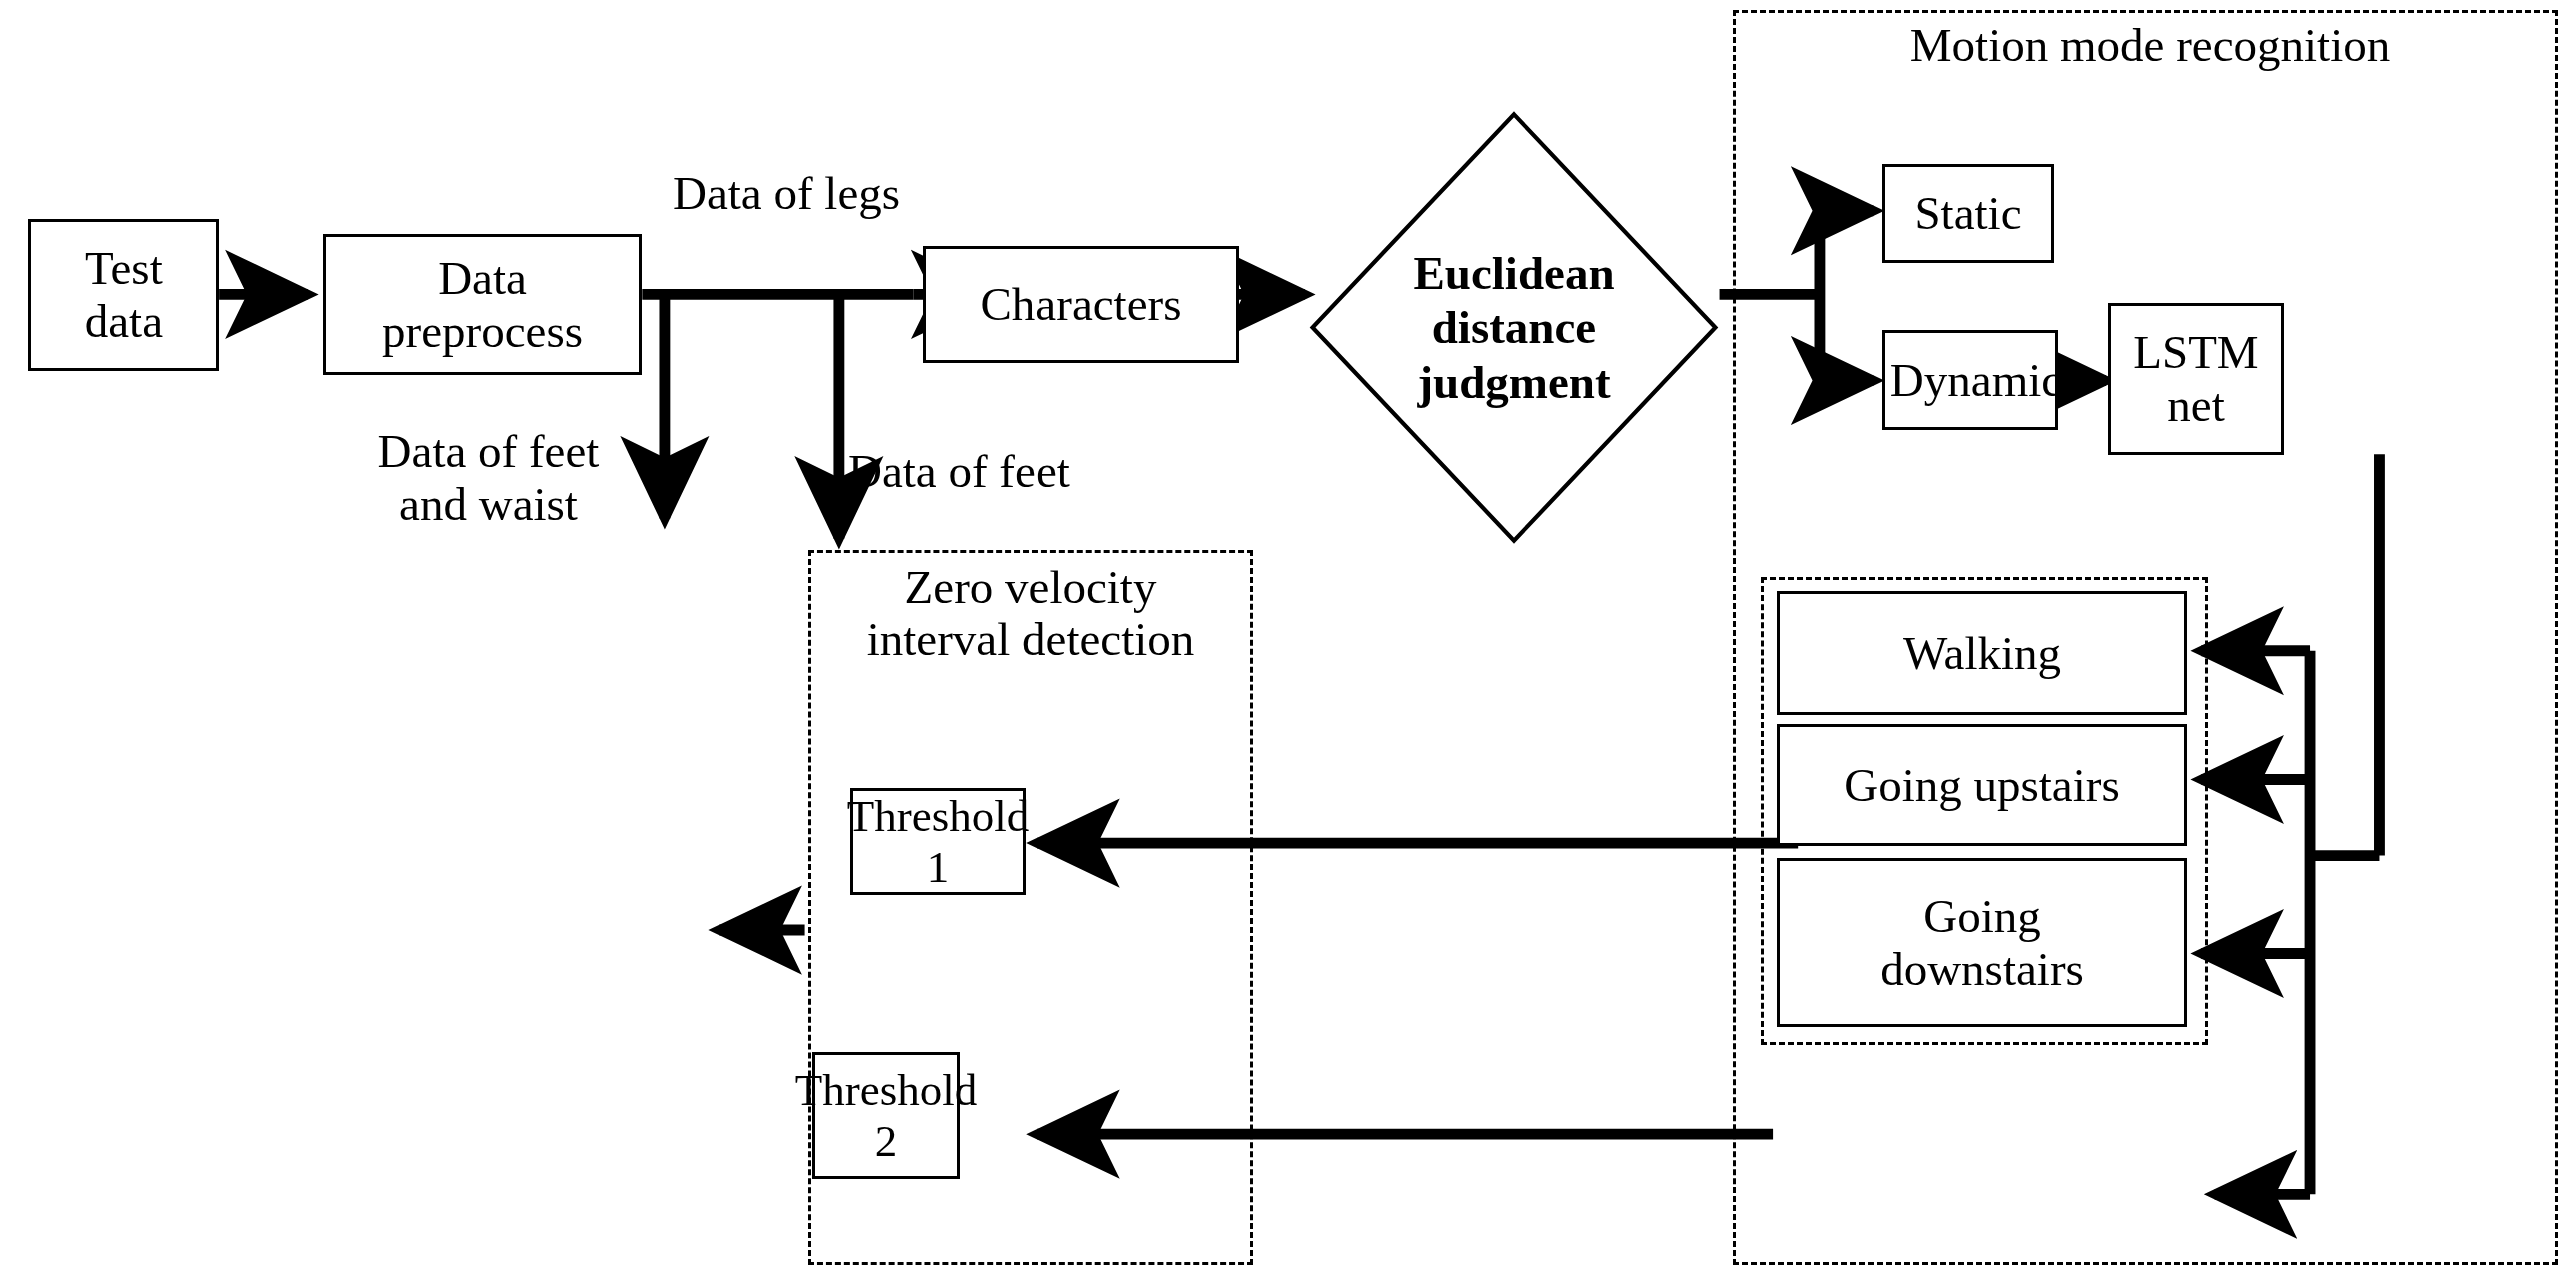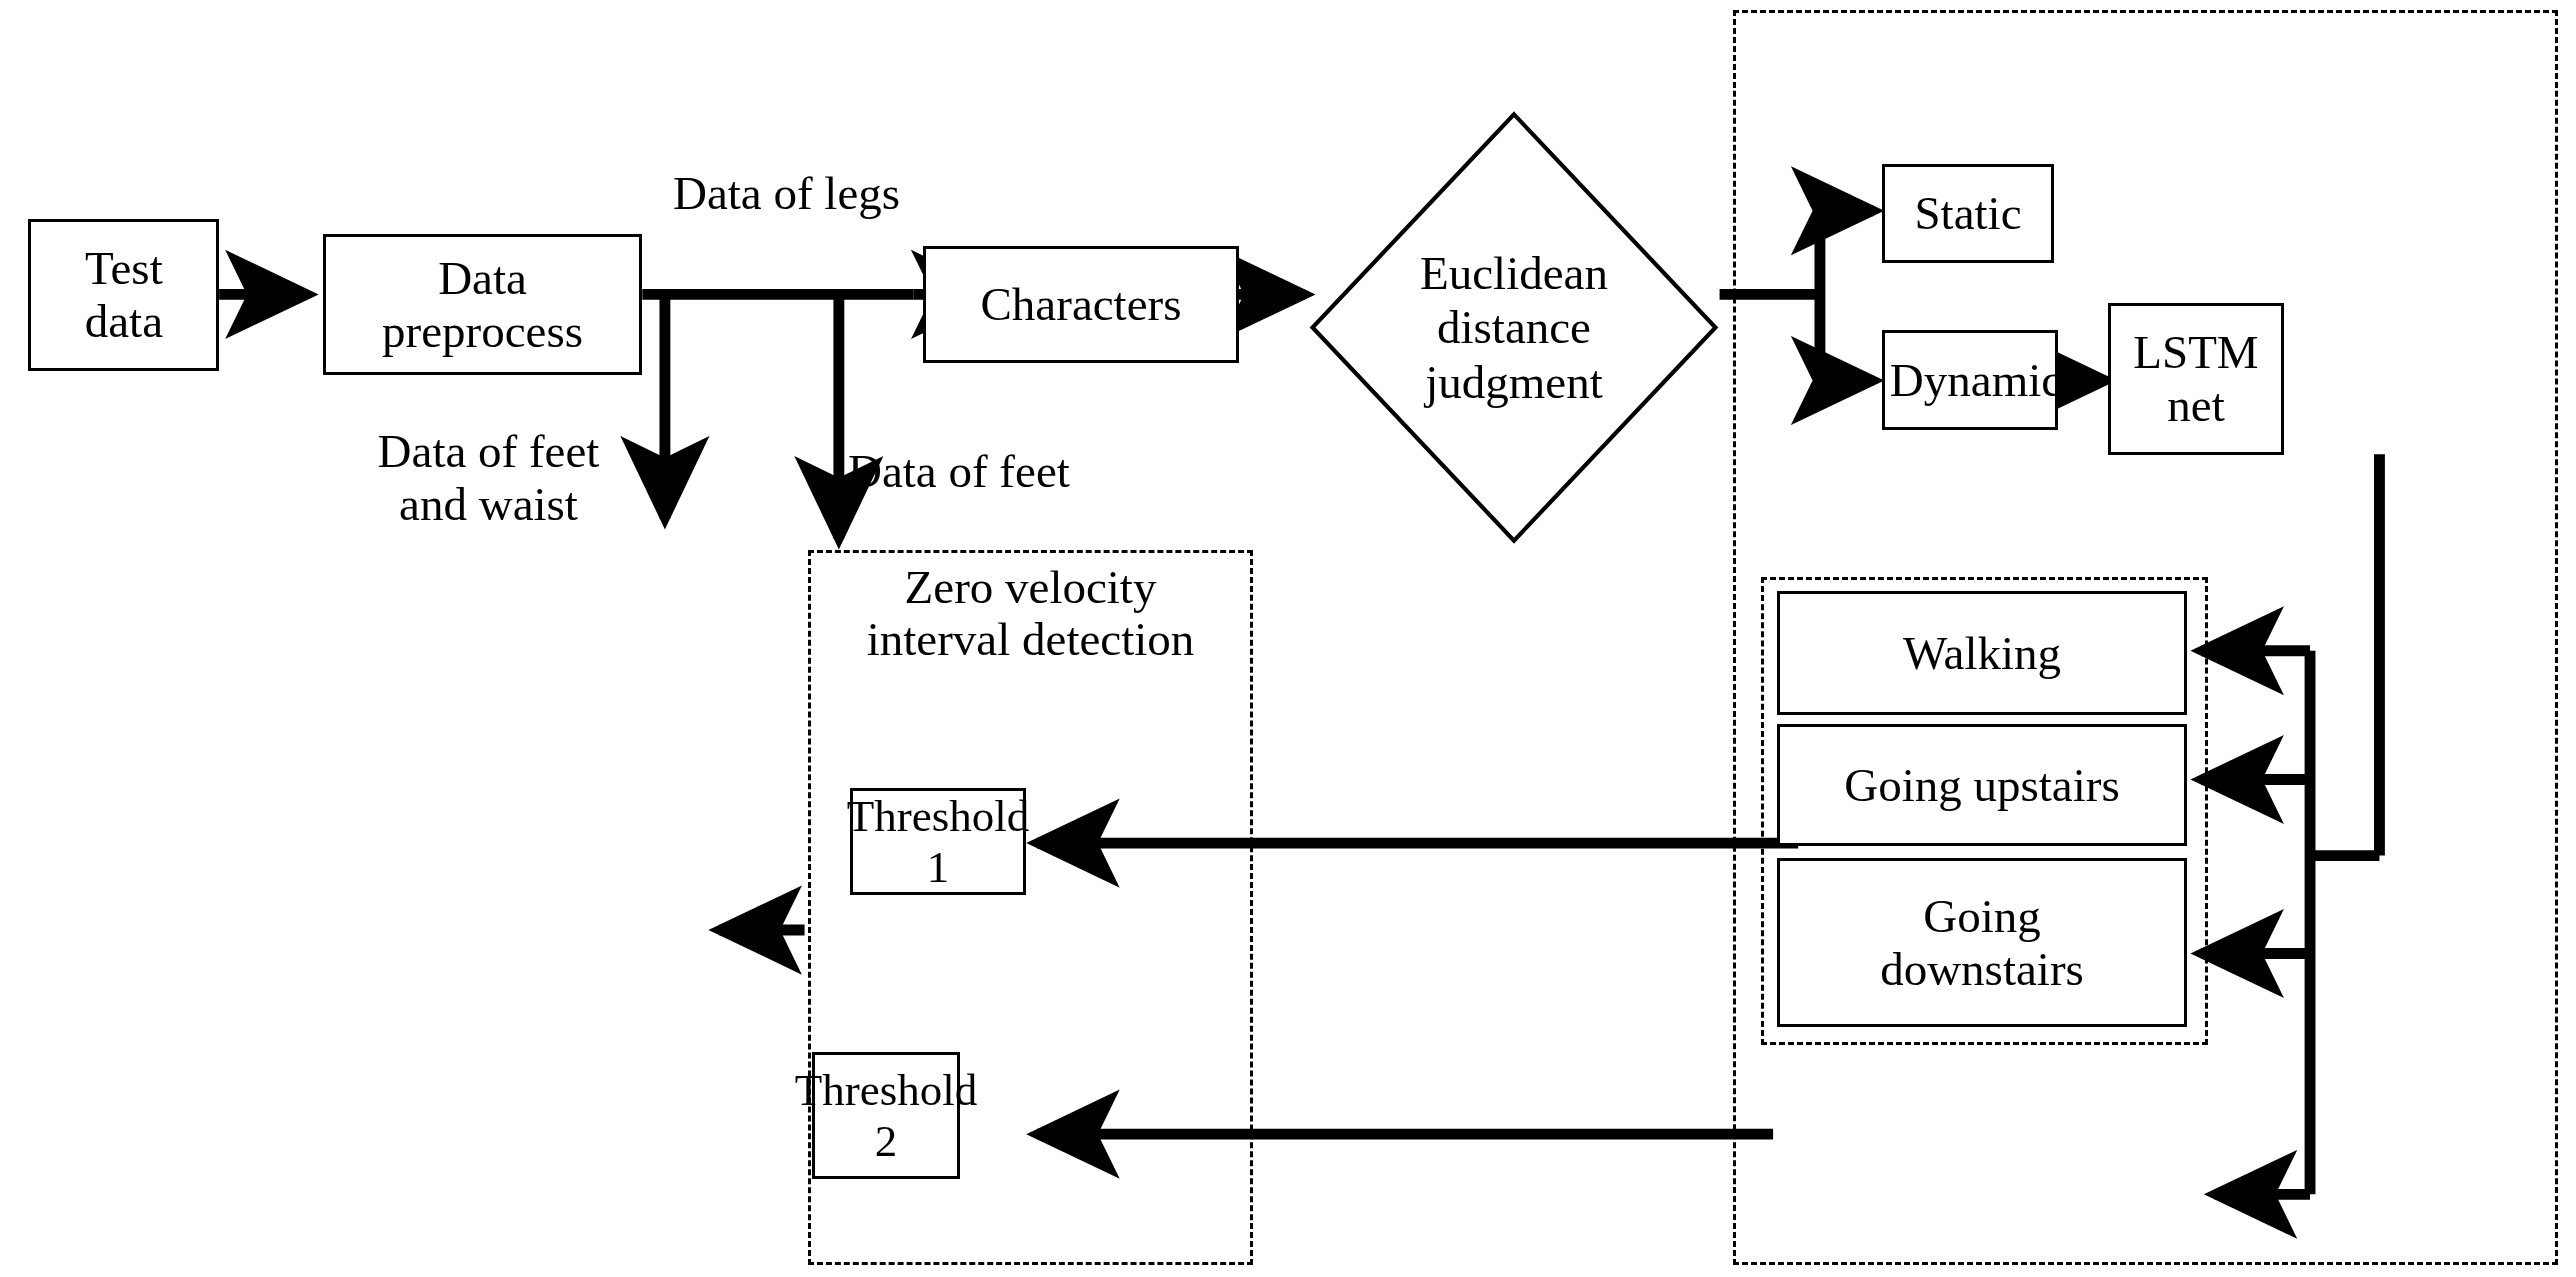--- a/index.html
+++ b/index.html
@@ -76,20 +76,21 @@
   .fs-big   { font-size: 47px; }
   .fs-mid   { font-size: 45px; }
 </style>
 </head>
 <body>
 
 <div id="diagram-root">
 
   <div class="dashed-zone" style="left:1733px; top:10px; width:825px; height:1255px;"></div>
 
+  <div class="zone-title fs-big" style="left:1832px; top:20px; width:636px;">Motion mode recognition</div>
 
   <div class="dashed-zone" style="left:1761px; top:577px; width:447px; height:468px;"></div>
 
   <div class="dashed-zone" style="left:808px; top:550px; width:445px; height:715px;"></div>
 
   <div class="zone-title fs-big" style="left:808px; top:562px; width:445px; white-space:pre-line;">Zero velocity
 interval detection</div>
 
   <svg id="wires" viewBox="0 0 3080 1528">
     <defs>
@@ -147,21 +148,21 @@
   <div class="edge-label fs-big" style="left:848px; top:445px; width:284px; text-align:left;">Data of feet</div>
 
   <div class="node solid-box fs-big" style="left:28.4px; top:219px; width:191px; height:152px; white-space:pre-line;">Test
 data</div>
 
   <div class="node solid-box fs-big" style="left:323px; top:234px; width:319px; height:141px; white-space:pre-line;">Data
 preprocess</div>
 
   <div class="node solid-box fs-big" style="left:923px; top:246px; width:316px; height:117px;">Characters</div>
 
-  <div class="diamond-wrap" style="left:1309px; top:111px; width:410px; height:433px;">
+  <div class="diamond-wrap" style="left:1309px; top:111px; width:410px; height:433px;font-weight:bold;">
     <svg width="410" height="433" viewBox="0 0 490 518">
       <polygon points="245,4 486,259 245,514 4,259" fill="#ffffff" stroke="#000000" stroke-width="5"></polygon>
     </svg>
     <div class="diamond-text fs-big">Euclidean
 distance
 judgment</div>
   </div>
 
   <div class="node solid-box fs-big" style="left:1882px; top:164px; width:172px; height:99px;">Static</div>
 

